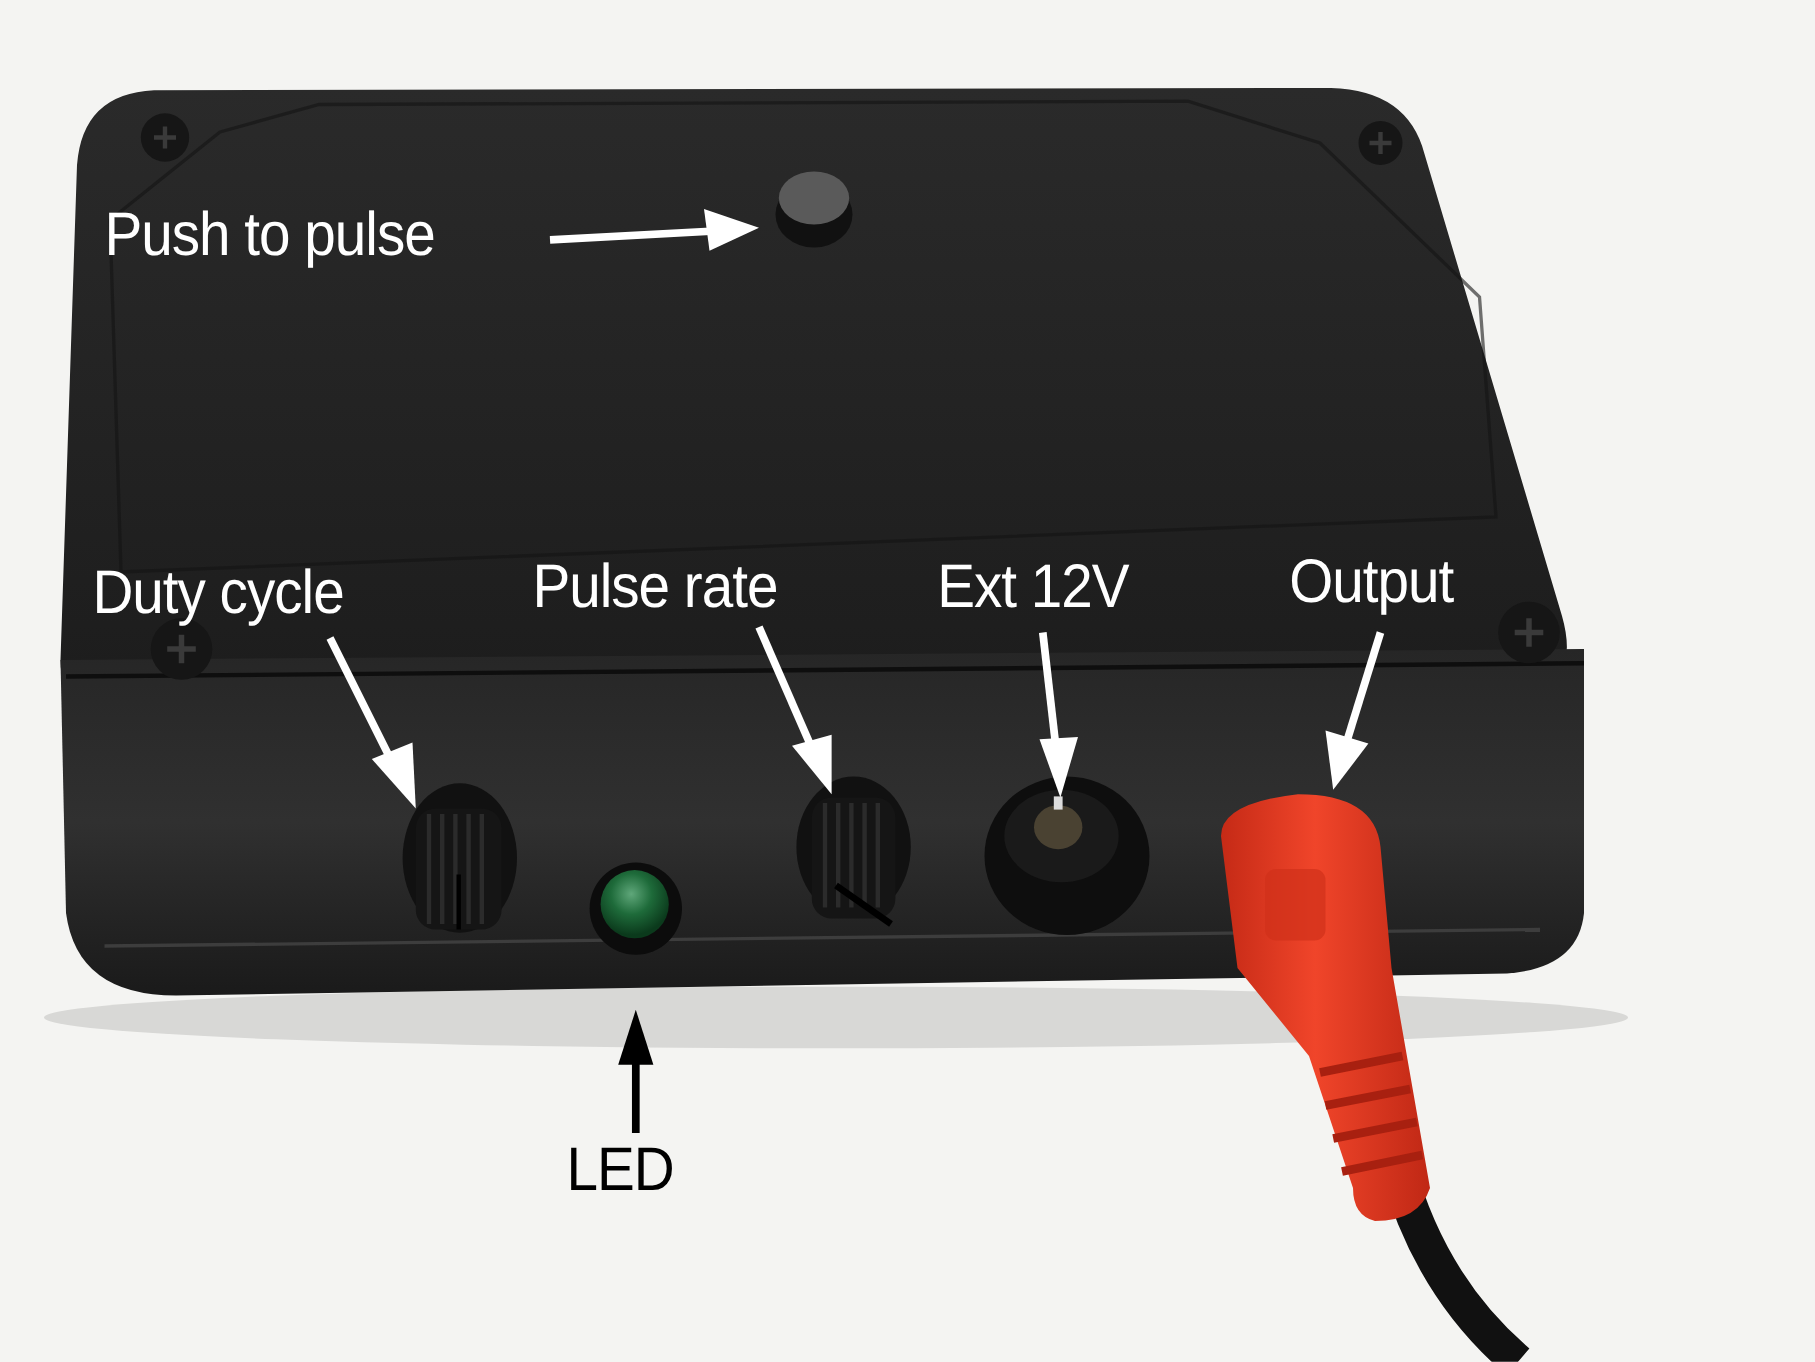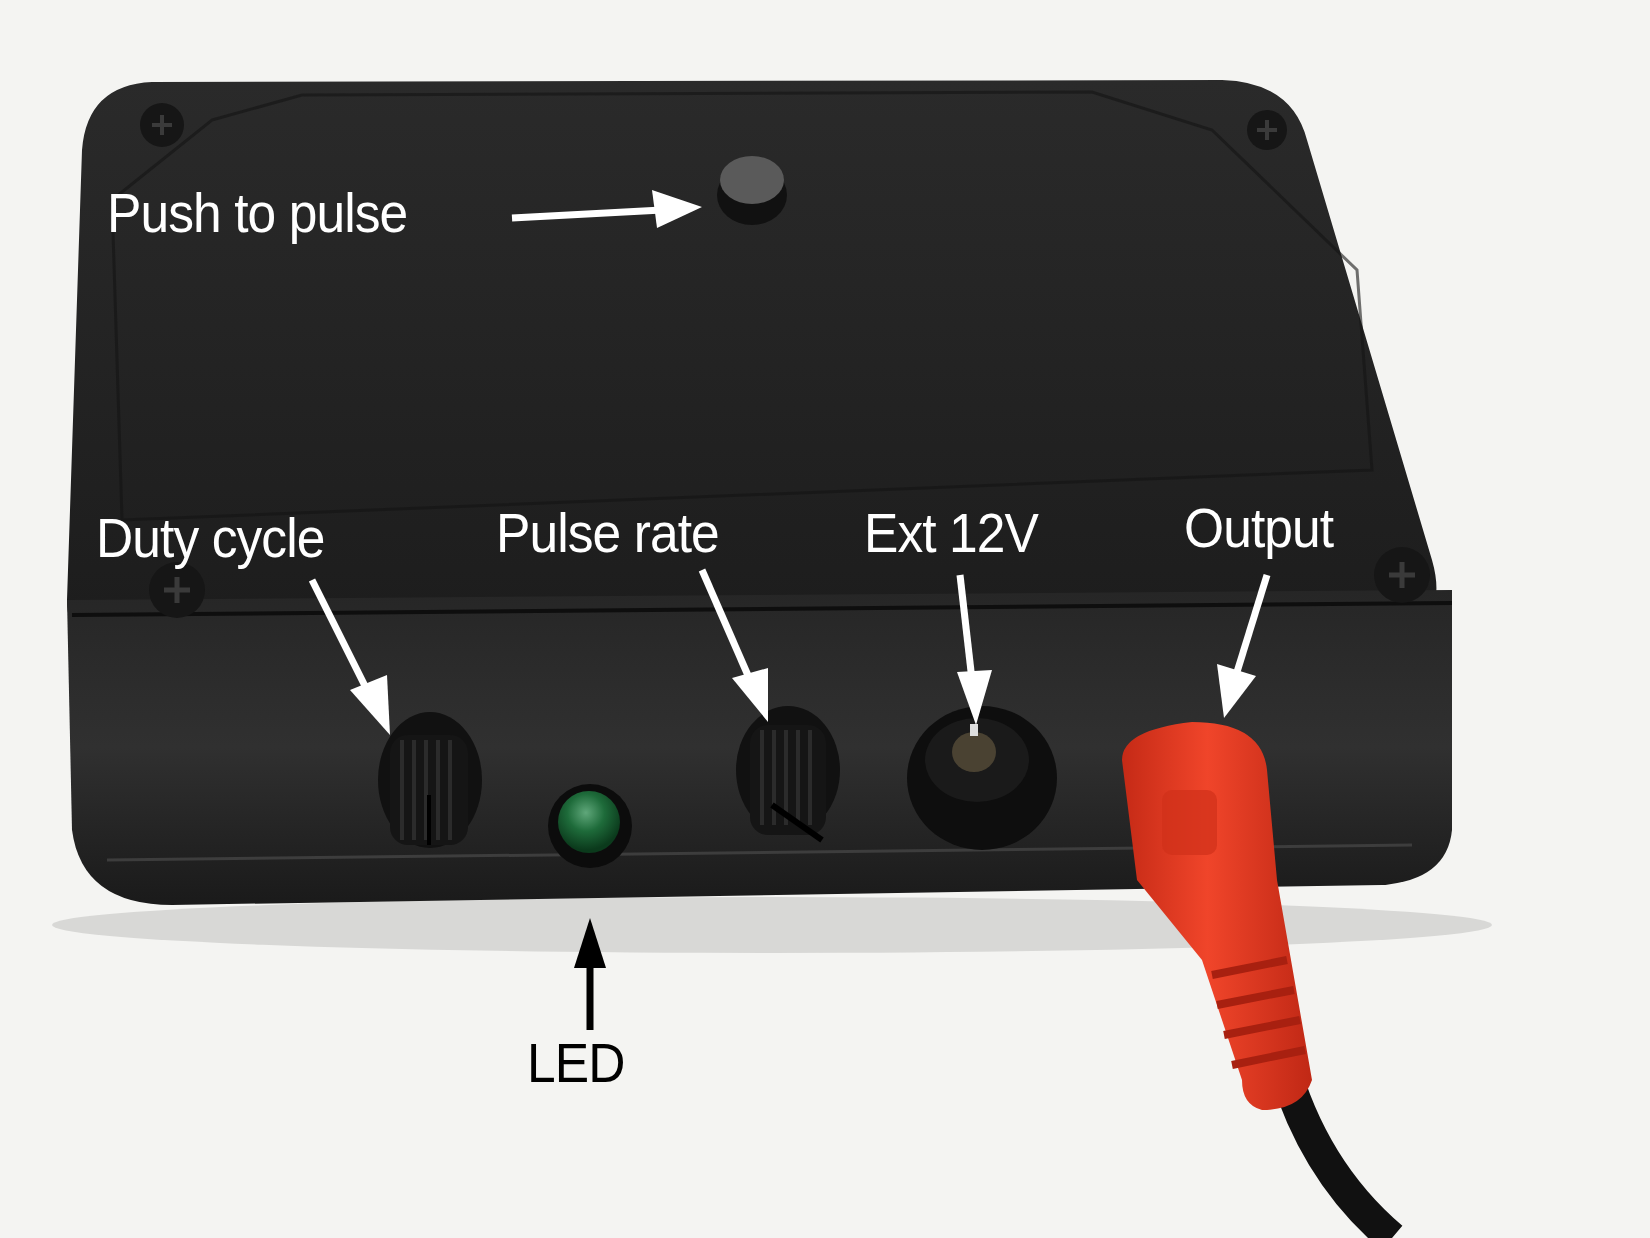--- a/index.html
+++ b/index.html
@@ -1,17 +1,17 @@
 <!DOCTYPE html>
 <html><head>
 <meta charset="utf-8">
 <style>
   html,body{margin:0;padding:0;}
   body{width:1650px;height:1238px;position:relative;overflow:hidden;background:#f4f4f2;font-family:"Liberation Sans",sans-serif;}
-  .scene{position:absolute;left:12px;top:0;width:1304px;height:1238px;}
+  .scene{position:absolute;left:0;top:0;width:1304px;height:1238px;}
   .label{position:absolute;font-size:56px;line-height:1;white-space:nowrap;letter-spacing:-1px;transform:scaleX(0.92);transform-origin:left top;}
   .label.light{color:#ffffff;}
   .label.dark{color:#000000;}
 </style>
 </head>
 <body>
 
 <div class="scene">
   <svg width="1650" height="1238" viewBox="0 0 1650 1238" xmlns="http://www.w3.org/2000/svg">
     <defs>

